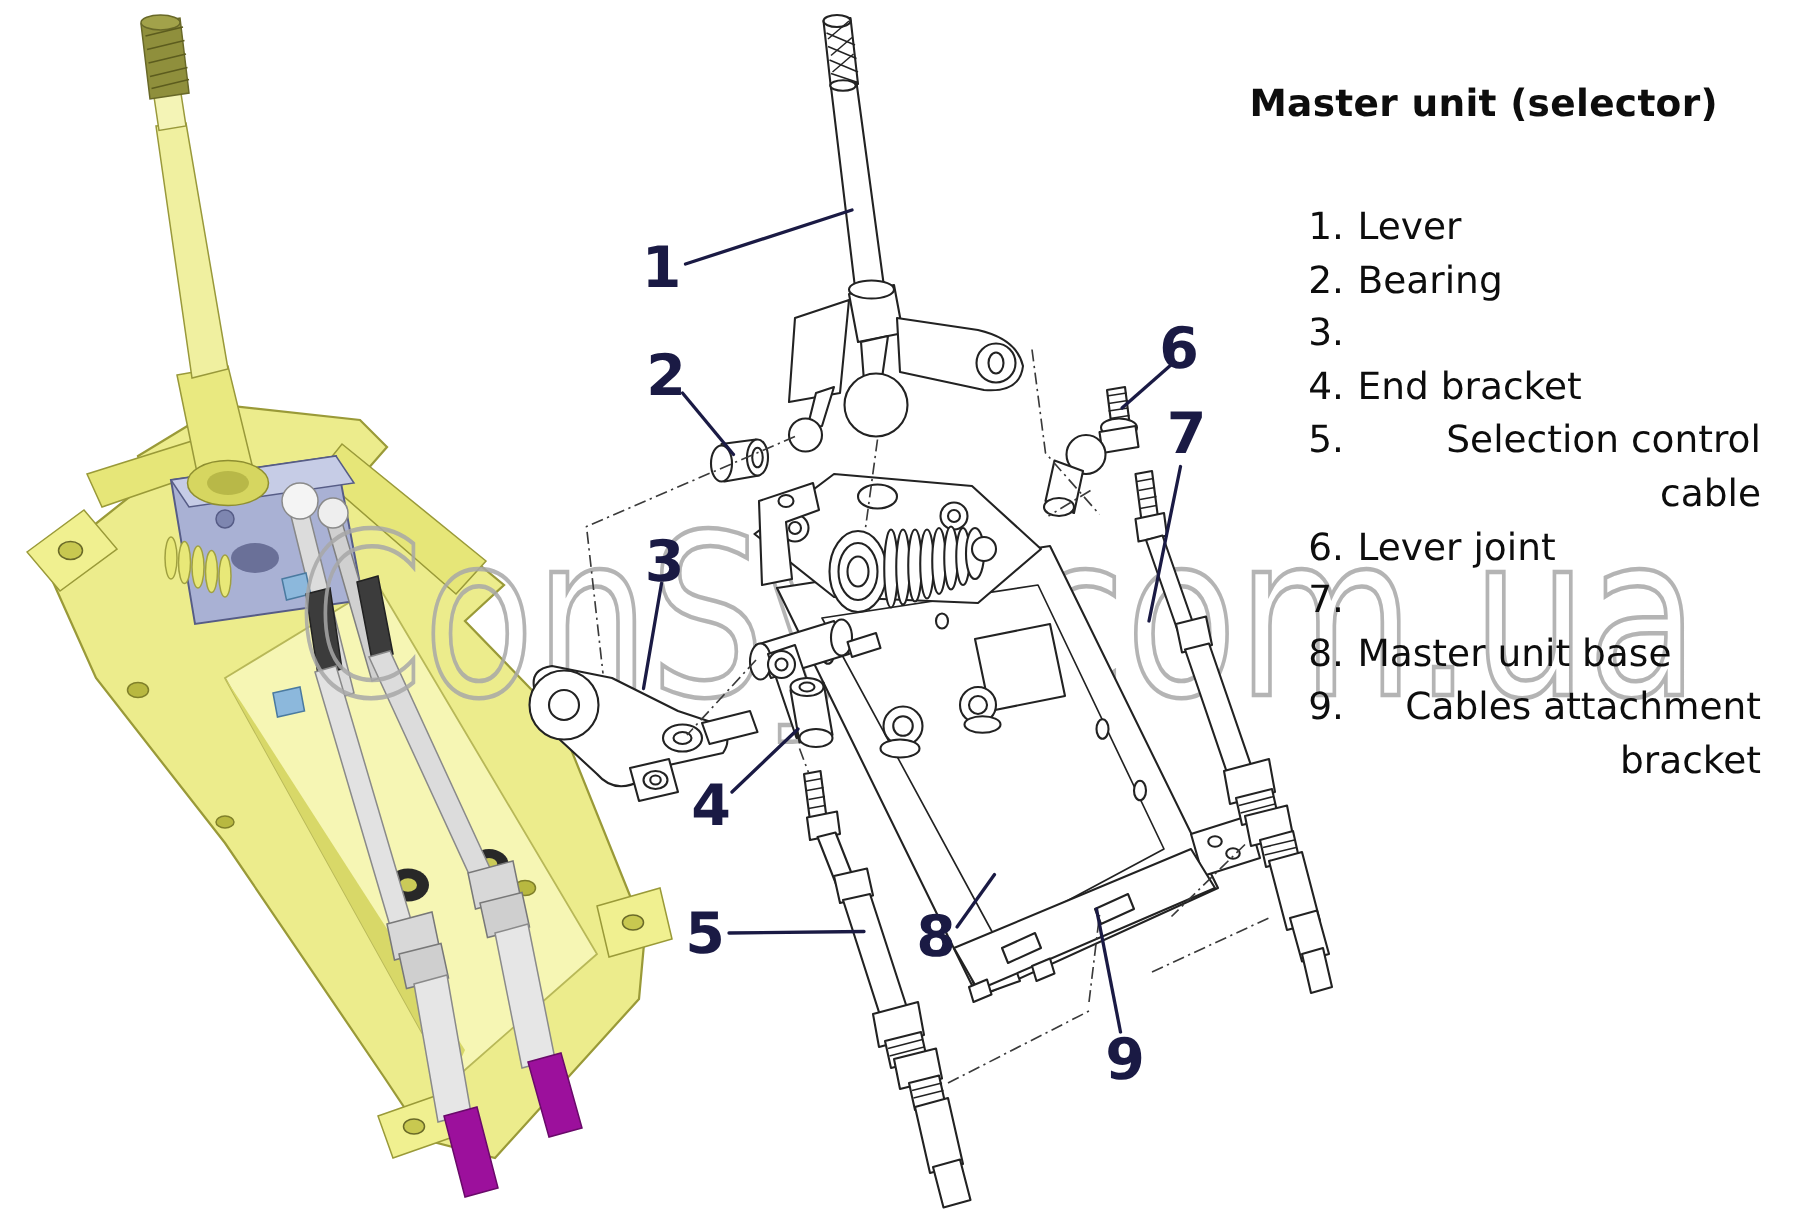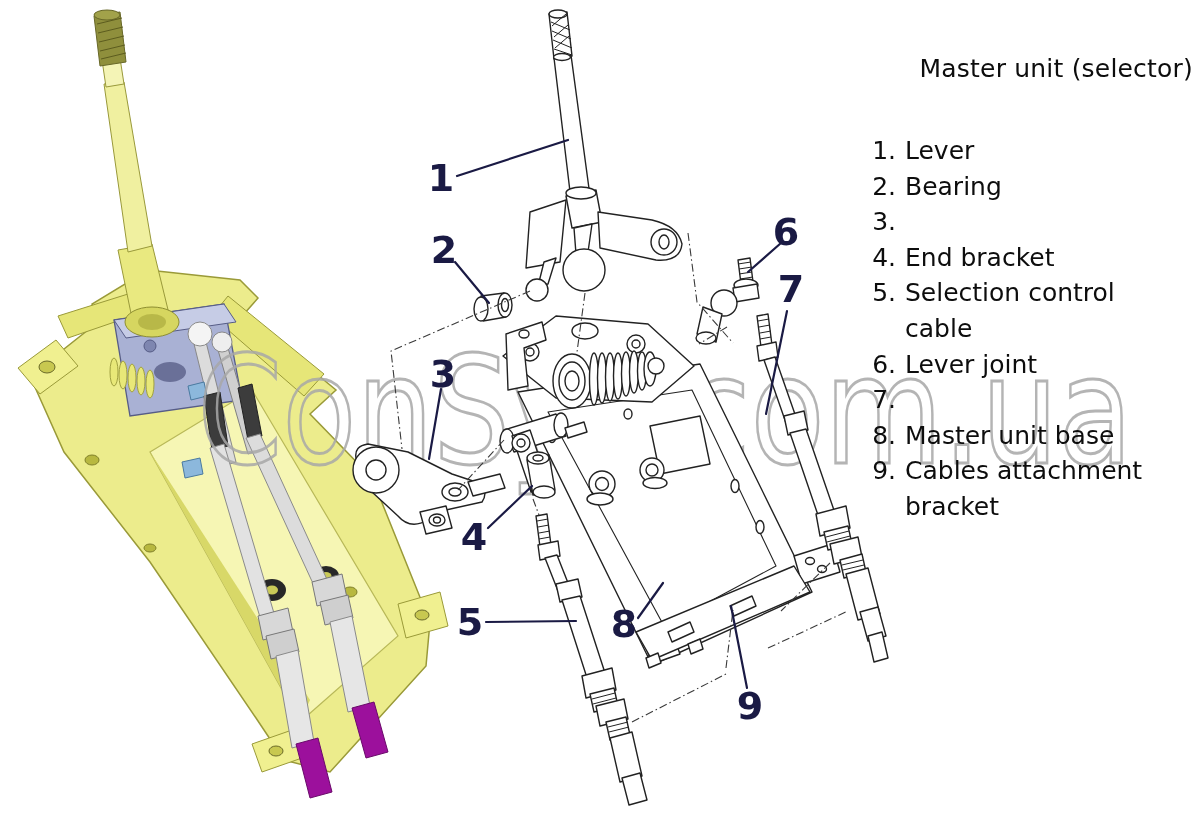--- a/index.html
+++ b/index.html
@@ -9,25 +9,25 @@
   .lineart{fill:#ffffff;stroke:#222222;stroke-width:1.4;stroke-linejoin:round;stroke-linecap:round;}
   .lineart-thin{fill:none;stroke:#222222;stroke-width:1.1;stroke-linejoin:round;}
   .hatch{stroke:#222222;stroke-width:1;}
   .dashdot{fill:none;stroke:#3a3a3a;stroke-width:1.1;stroke-dasharray:8 3 1.5 3;}
   .leader{stroke:#1a1a44;stroke-width:2.2;stroke-linecap:round;}
   .callout{font-family:"DejaVu Sans","Liberation Sans",sans-serif;font-weight:bold;
            font-size:38px;fill:#1a1a44;text-anchor:middle;}
   .watermark{font-family:"DejaVu Sans","Liberation Sans",sans-serif;font-size:150px;
              fill:none;stroke:#a8a8a8;stroke-width:3;opacity:.85;}
   .panel{position:absolute;left:833px;top:54px;width:360px;color:#0d0d0d;}
-  .panel-title{font-size:25px;font-weight:normal;letter-spacing:.2px;text-align:right;}
+  .panel-title{font-size:25px;font-weight:bold;letter-spacing:.2px;}
   .parts{position:absolute;left:858px;top:133px;width:316px;}
   .row{display:flex;font-size:25px;line-height:35.6px;color:#0d0d0d;}
   .num{flex:0 0 38px;text-align:right;}
-  .lbl{margin-left:9px;}
+  .lbl{margin-left:9px;text-align:right;}
 </style>
 </head>
 <body>
 
 <div class="stage">
 
 <svg width="1200" height="815" viewBox="0 0 1200 815">
 
   <g>
 

